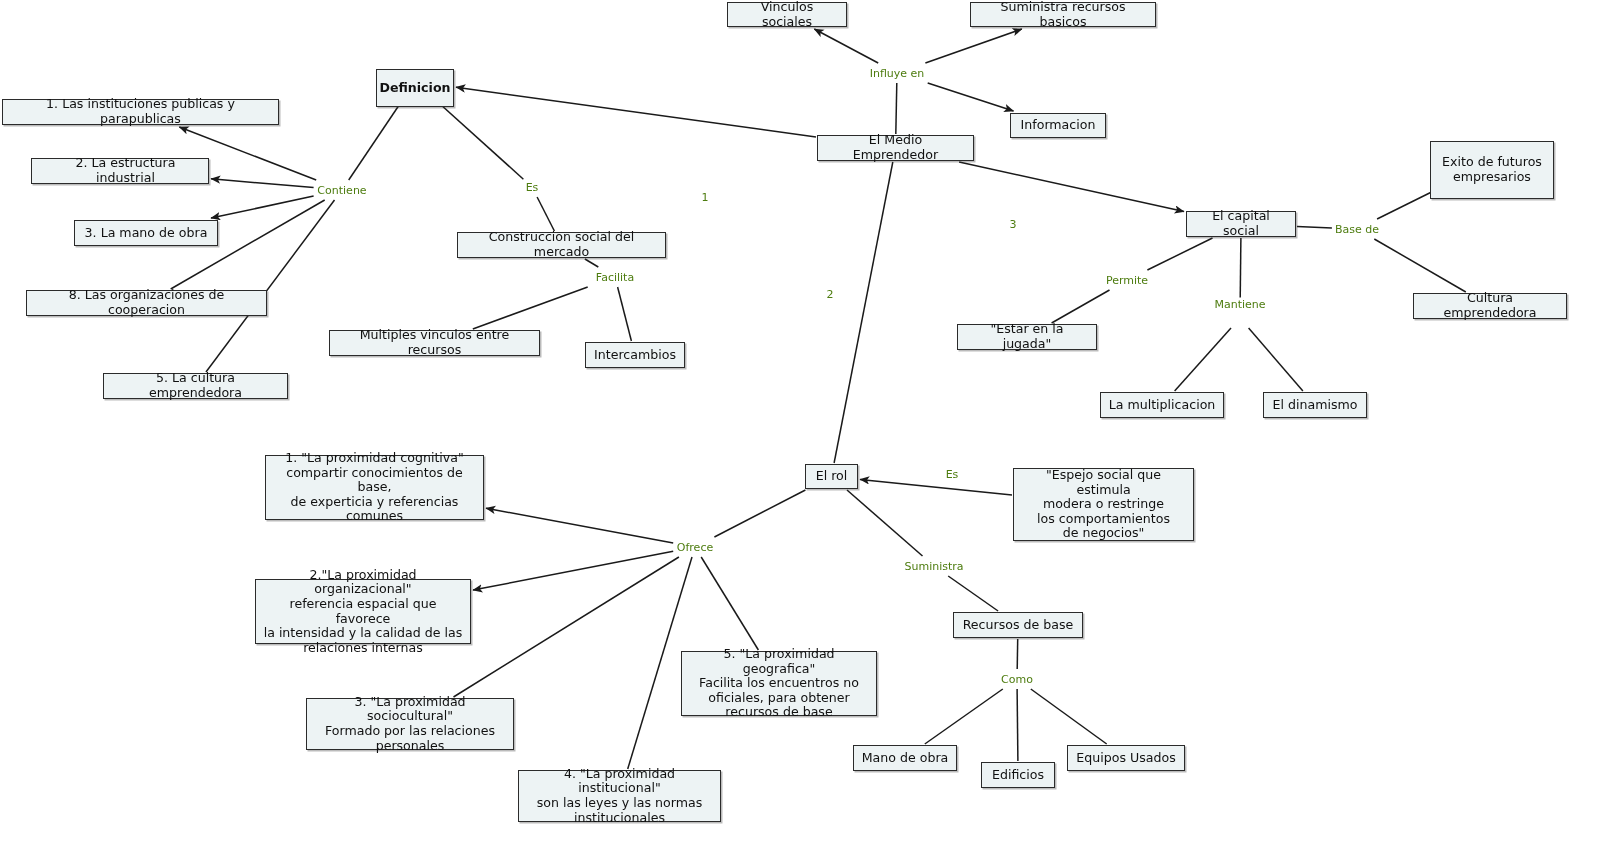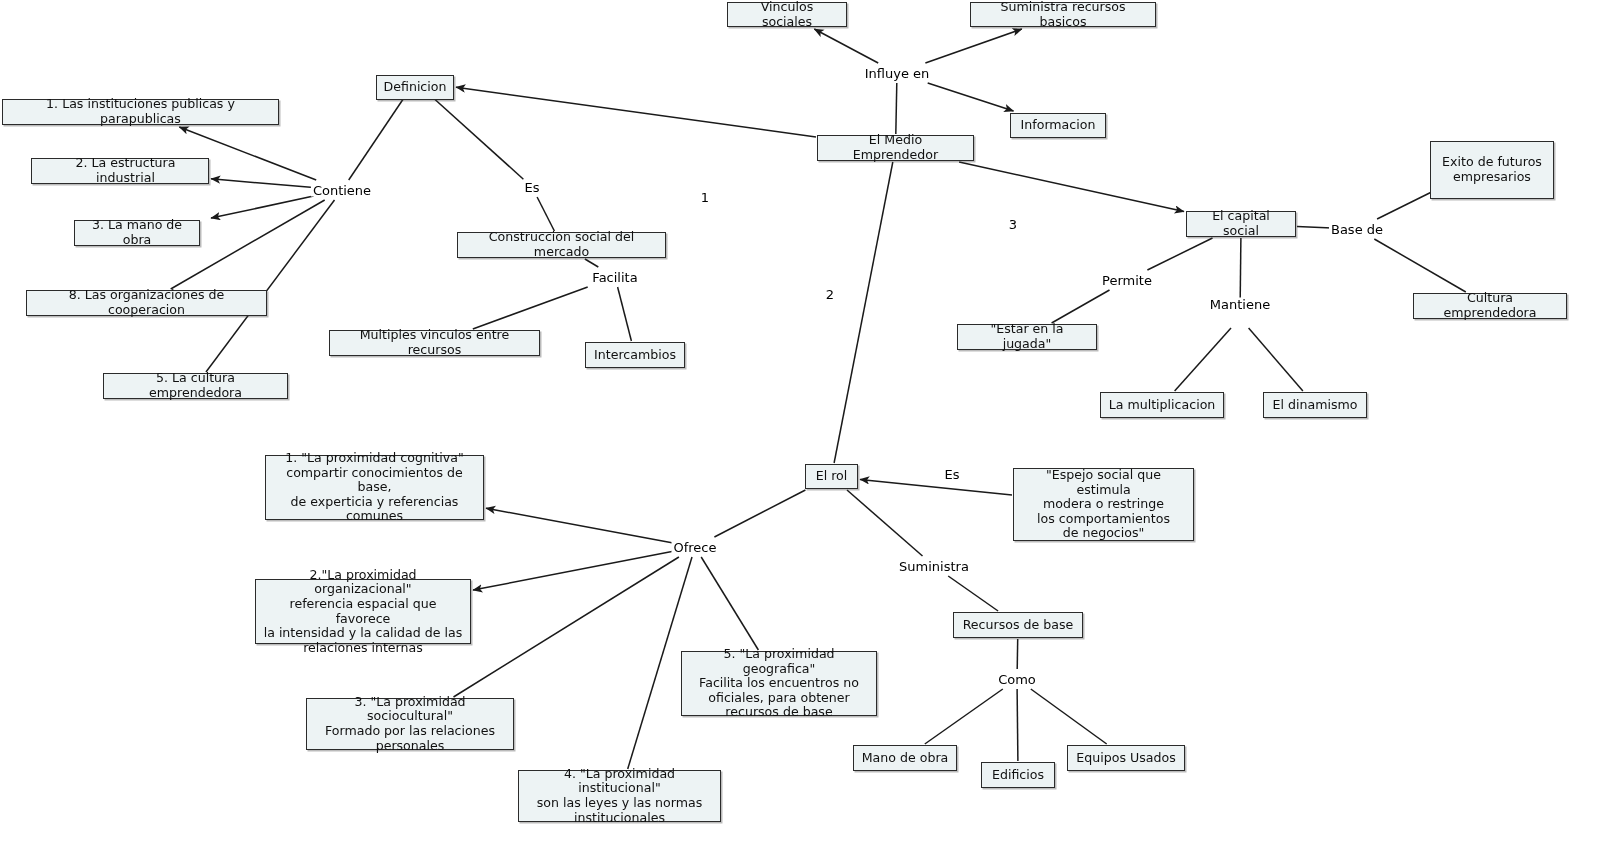--- a/index.html
+++ b/index.html
@@ -32,22 +32,22 @@
     display:flex;
     align-items:center;
     justify-content:center;
     padding:3px 7px;
     box-shadow:1.5px 1.5px 0 rgba(60,60,60,.35);
     white-space:pre-line;
     z-index:3;
   }
   .linklabel{
     position:absolute;
-    color:#000000;
-    font-size:13px;
+    color:#4d7c0f;
+    font-size:11px;
     line-height:13px;
     background:#ffffff;
     padding:0 2px;
     white-space:nowrap;
     z-index:2;
     transform:translate(-50%,-50%);
   }
 </style>
 </head>
 <body>
@@ -98,24 +98,24 @@
         <line x1="1017.7" y1="639.0" x2="1017.2" y2="669.0"></line>
         <line x1="1002.8" y1="689.0" x2="924.8" y2="744.0"></line>
         <line x1="1017.1" y1="689.0" x2="1017.9" y2="761.0"></line>
         <line x1="1030.8" y1="689.0" x2="1106.7" y2="744.0"></line>
       </g>
   </svg>
   <div id="nodes">
       <div class="node" style="left: 727px; top: 2px; width: 120px; height: 25px;">Vinculos sociales</div>
       <div class="node" style="left: 970px; top: 2px; width: 186px; height: 25px;">Suministra recursos basicos</div>
       <div class="node" style="left: 1010px; top: 113px; width: 96px; height: 25px;">Informacion</div>
-      <div class="node" style="left: 376px; top: 75px; width: 78px; height: 25px;">Definicion</div>
+      <div class="node" style="left: 376px; top: 69px; width: 78px; height: 38px; font-weight: bold;">Definicion</div>
       <div class="node" style="left: 2px; top: 99px; width: 277px; height: 26px;">1. Las instituciones publicas y parapublicas</div>
       <div class="node" style="left: 31px; top: 158px; width: 178px; height: 26px; padding-left: 18px;">2. La estructura industrial</div>
-      <div class="node" style="left: 74px; top: 220px; width: 126px; height: 26px;">3. La mano de obra</div>
+      <div class="node" style="left: 74px; top: 220px; width: 144px; height: 26px;">3. La mano de obra</div>
       <div class="node" style="left: 26px; top: 290px; width: 241px; height: 26px;">8. Las organizaciones de cooperacion</div>
       <div class="node" style="left: 103px; top: 373px; width: 185px; height: 26px;">5. La cultura emprendedora</div>
       <div class="node" style="left: 457px; top: 232px; width: 209px; height: 26px;">Construccion social del mercado</div>
       <div class="node" style="left: 329px; top: 330px; width: 211px; height: 26px;">Multiples vinculos entre recursos</div>
       <div class="node" style="left: 585px; top: 342px; width: 100px; height: 26px;">Intercambios</div>
       <div class="node" style="left: 817px; top: 135px; width: 157px; height: 26px;">El Medio Emprendedor</div>
       <div class="node" style="left: 1186px; top: 211px; width: 110px; height: 26px;">El capital social</div>
       <div class="node" style="left: 1430px; top: 141px; width: 124px; height: 58px;">Exito de futuros
 empresarios</div>
       <div class="node" style="left: 1413px; top: 293px; width: 154px; height: 26px;">Cultura emprendedora</div>

